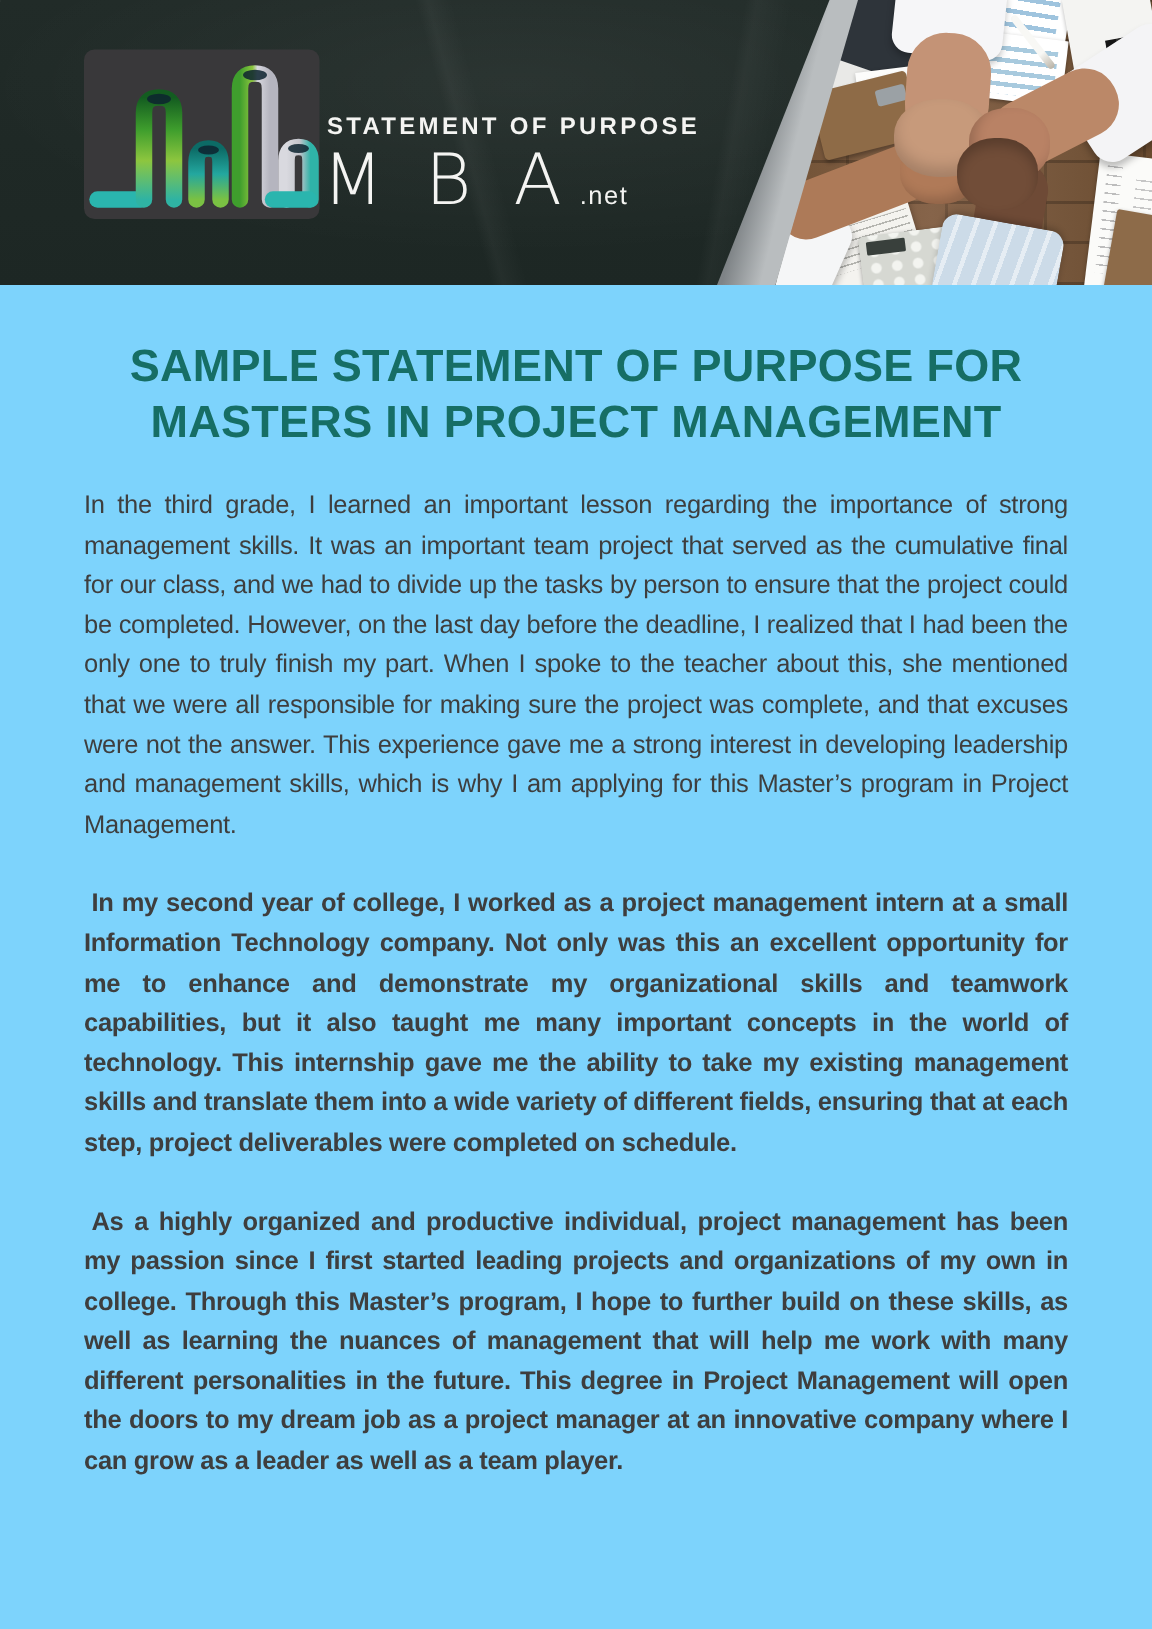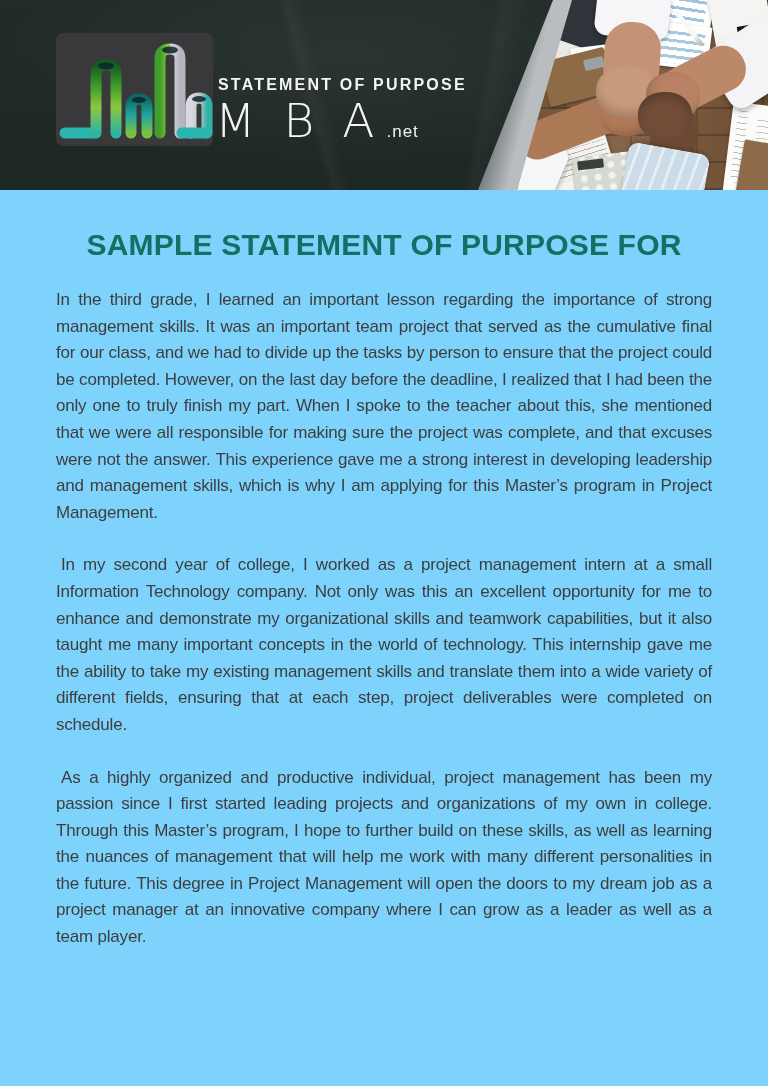--- a/index.html
+++ b/index.html
@@ -125,21 +125,21 @@
   .diag-band { position:absolute; left:460px; top:0; width:115px; height:190px;
     clip-path:polygon(93px 0, 112px 0, 57px 190px, 18px 190px);
     background:linear-gradient(104deg, #7e8386 42%, #b9bdbf 58%); z-index:5; }
 
   
   .doc { position:absolute; left:0; top:190px; width:768px; padding:36px 56px 0 56px; }
   .title { text-align:center; color:#166e65; font-size:30px; line-height:37px;
     font-weight:700; letter-spacing:0.2px; margin-bottom:24px; }
   .para { text-align:justify; color:#3e3e3e; font-size:17px; line-height:26.6px;
     letter-spacing:-0.2px; margin-bottom:26px; }
-  .para.indent { text-indent:5px; }
+  .para.indent { text-indent:5px;font-weight:bold; }
 </style>
 </head>
 <body>
 
 <div class="page">
 
   <header class="hero">
 
     <div class="logo-box">
       <svg width="157" height="113" viewBox="0 0 157 113">
@@ -225,19 +225,20 @@
       <div class="fist fist-right"></div>
       <div class="fist fist-bottom"></div>
     </div>
 
     <div class="diag-band"></div>
   </header>
 
   <main class="doc">
     <h1 class="title">
       <span>SAMPLE STATEMENT OF PURPOSE FOR</span><br>
+      <span>MASTERS IN PROJECT MANAGEMENT</span>
     </h1>
     <p class="para">In the third grade, I learned an important lesson regarding the importance of strong management skills. It was an important team project that served as the cumulative final for our class, and we had to divide up the tasks by person to ensure that the project could be completed. However, on the last day before the deadline, I realized that I had been the only one to truly finish my part. When I spoke to the teacher about this, she mentioned that we were all responsible for making sure the project was complete, and that excuses were not the answer. This experience gave me a strong interest in developing leadership and management skills, which is why I am applying for this Master’s program in Project Management.</p>
     <p class="para indent">In my second year of college, I worked as a project management intern at a small Information Technology company. Not only was this an excellent opportunity for me to enhance and demonstrate my organizational skills and teamwork capabilities, but it also taught me many important concepts in the world of technology. This internship gave me the ability to take my existing management skills and translate them into a wide variety of different fields, ensuring that at each step, project deliverables were completed on schedule.</p>
     <p class="para indent">As a highly organized and productive individual, project management has been my passion since I first started leading projects and organizations of my own in college. Through this Master’s program, I hope to further build on these skills, as well as learning the nuances of management that will help me work with many different personalities in the future. This degree in Project Management will open the doors to my dream job as a project manager at an innovative company where I can grow as a leader as well as a team player.</p>
   </main>
 
 </div>
 
 </body></html>

